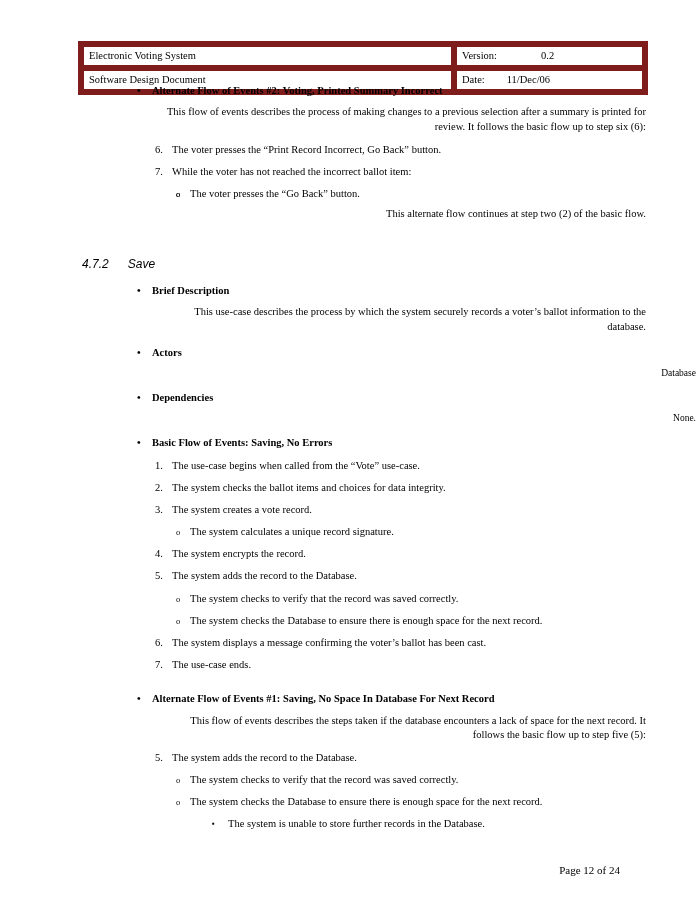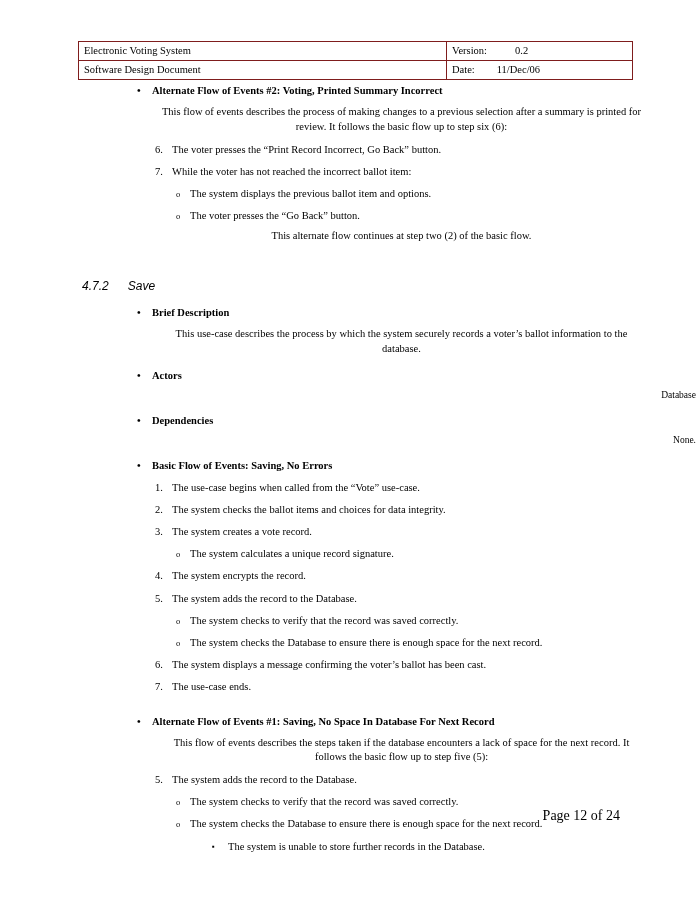--- a/index.html
+++ b/index.html
@@ -20,32 +20,32 @@
   
   .header-table {
     position: absolute;
     left: 78px;
     top: 41px;
     width: 542px;
     border-collapse: collapse;
     table-layout: fixed;
   }
   .header-table td {
-    border: 1px solid #7f1d1d;
+    border: 6px solid #7f1d1d;
     font-size: 10.5px;
     line-height: 1.1;
     padding: 3px 0 3px 5px;
     vertical-align: middle;
     height: 12px;
   }
   .col-doc   { width: 362px; }
   .col-meta  { width: 180px; }
   .meta-cell { padding-left: 6px; white-space: nowrap; }
   .meta-label { display: inline-block; }
-  .meta-value-version { display: inline-block; margin-left: 28px; }
+  .meta-value-version { display: inline-block; margin-left: 44px; }
   .meta-value-date    { display: inline-block; margin-left: 22px; }
 
   
   .content {
     position: absolute;
     left: 0;
     top: 84px;
     width: 696px;
   }
 
@@ -64,21 +64,21 @@
     top: 0;
   }
 
   
   .para {
     margin: 7px 0 0 0;
     padding-left: 157px;
     padding-right: 50px;
     font-size: 10.5px;
     line-height: 1.4;
-    text-align: center;
+    text-align: right;
   }
   .para-tight {
     margin-top: 6px;
   }
   
   .value-line {
     margin: 6px 0 0 0;
     padding-left: 160px;
     font-size: 9.5px;
     line-height: 1.35;
@@ -152,24 +152,24 @@
   }
 
   .gap-section { height: 34px; }
   .gap-block   { height: 20px; }
   .gap-small   { height: 12px; }
 
   
   .footer {
     position: absolute;
     left: 0;
-    top: 808px;
+    top: 864px;
     width: 620px;
     text-align: right;
-    font-size: 14px;
+    font-size: 11px;
     line-height: 1.2;
   }
 </style>
 </head>
 <body>
 
 <div class="page">
 
   <table class="header-table">
     <tbody>
@@ -202,21 +202,20 @@
       <span>The voter presses the “Print Record Incorrect, Go Back” button.</span>
     </div>
 
     <div class="n1">
       <span class="num">7.</span>
       <span>While the voter has not reached the incorrect ballot item:</span>
     </div>
 
     <div class="b2">
       <span class="marker">o</span>
-      <span>The system displays the previous ballot item and options.</span>
     </div>
 
     <div class="b2">
       <span class="marker">o</span>
       <span>The voter presses the “Go Back” button.</span>
     </div>
 
     <p class="para para-tight">This alternate flow continues at step two (2) of the basic flow.</p>
 
     <div class="gap-section"></div>

